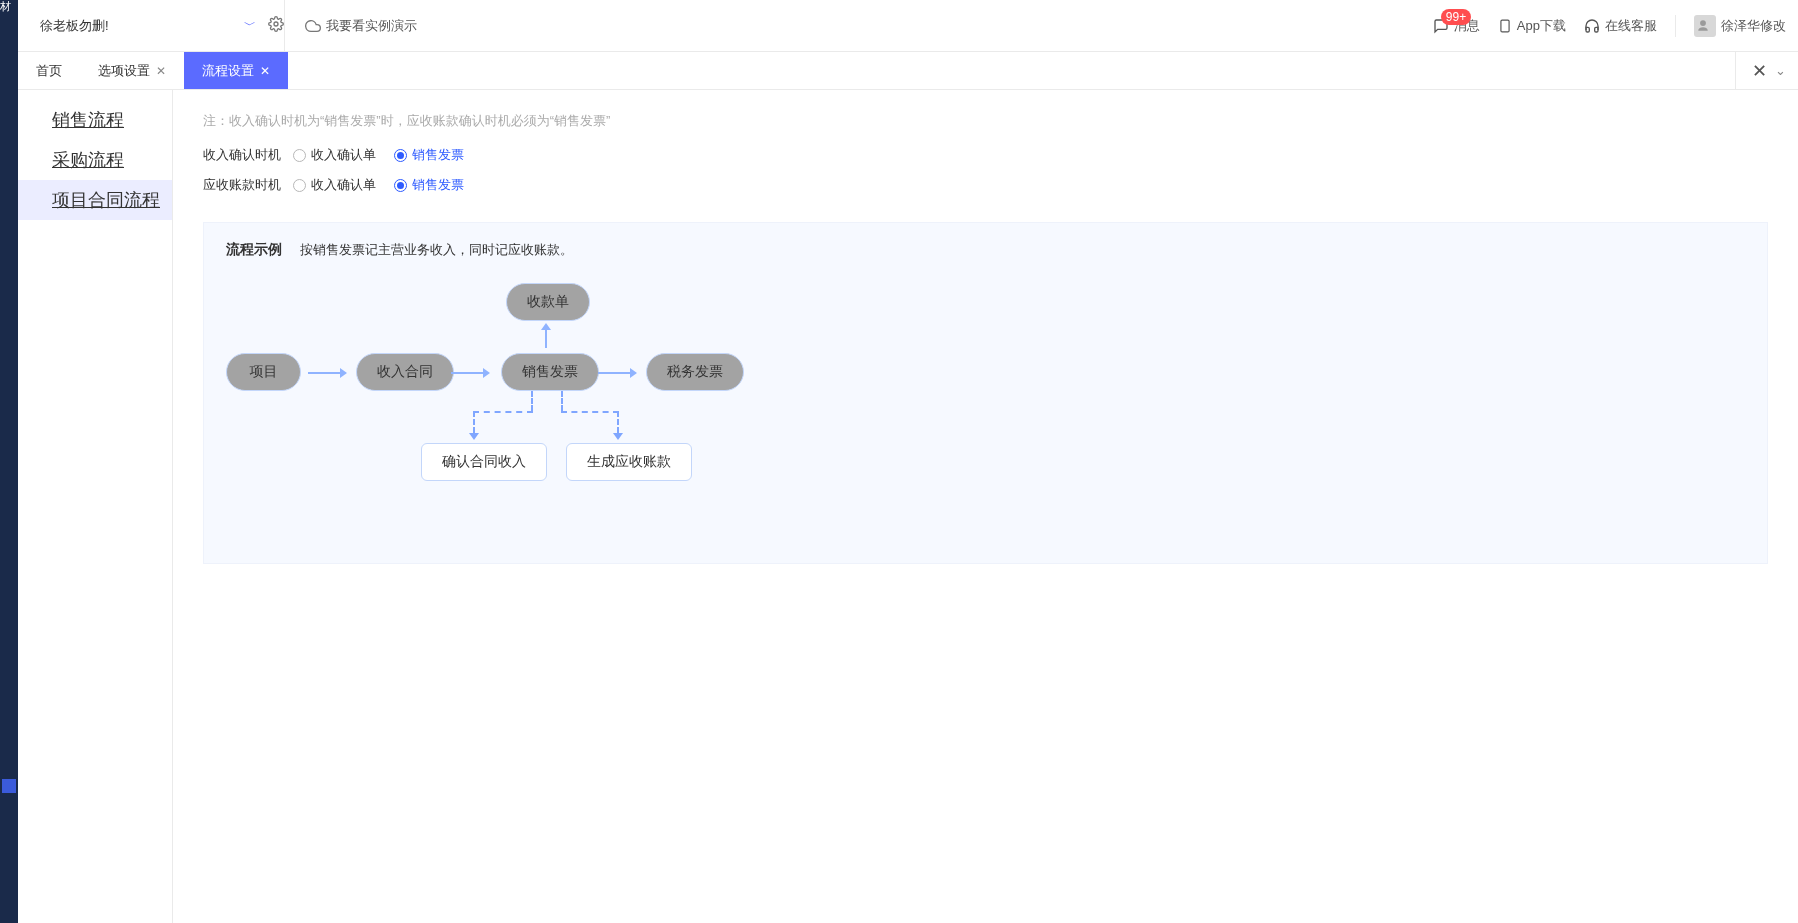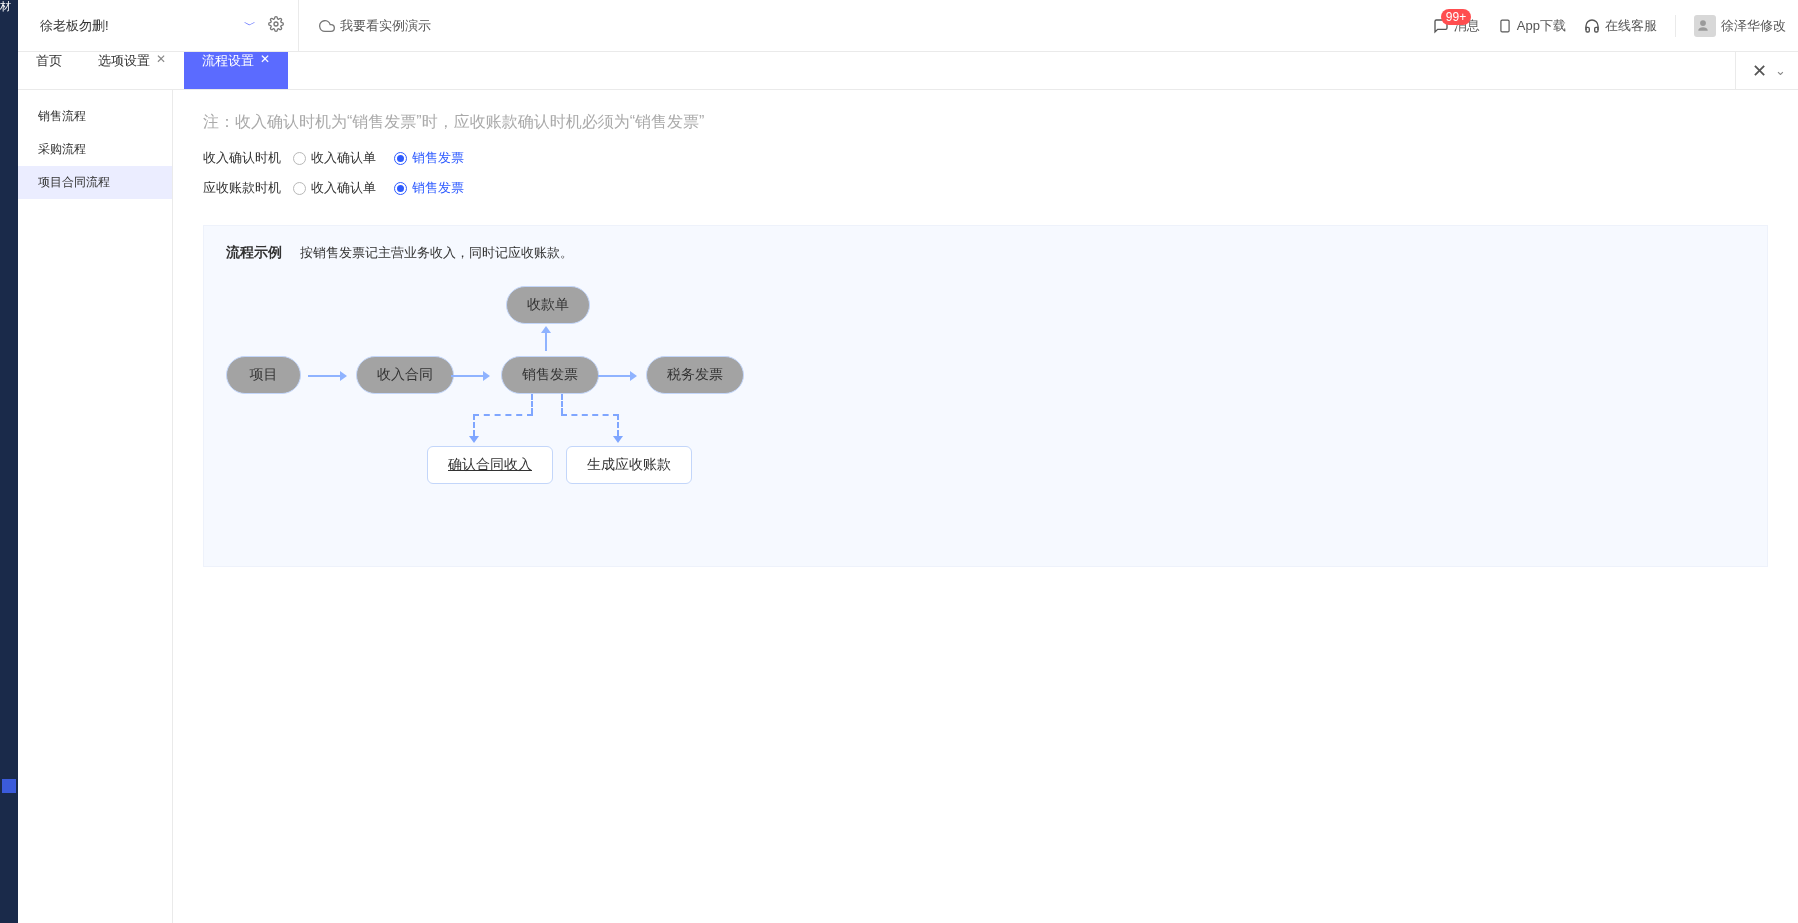--- a/index.html
+++ b/index.html
@@ -7,52 +7,52 @@
   body { display:flex; flex-direction:column; }
 
   
   .left-strip { position:fixed; left:0; top:0; bottom:0; width:18px; background:#1a2a4a; z-index:5;}
   .left-strip .sq { position:absolute; bottom:130px; left:2px; width:14px; height:14px; background:#3b5bdb;}
   .left-strip .top-sq { position:absolute; top:-2px; left:0; width:14px; height:14px; background:#1a2a4a; }
   .left-strip .top-sq::before { content:"材"; color:#fff; font-size:11px; line-height:14px;}
 
   
   .header { height:52px; border-bottom:1px solid #eaeaea; display:flex; align-items:center; padding:0 12px 0 22px; margin-left:18px;}
-  .org-select { display:flex; align-items:center; border-right:1px solid #eaeaea; height:100%; padding-right:14px;}
+  .org-select { display:flex; align-items:center; border-right:1px solid #eaeaea; height:100%; }
   .org-name { width:200px; color:#333; font-size:13px;}
   .chev { color:#5b6bff; font-size:12px; margin-left:4px; cursor:pointer;}
   .gear { margin-left:12px; color:#666; cursor:pointer;}
   .demo-link { display:flex; align-items:center; margin-left:20px; color:#555; cursor:pointer;}
   .demo-link svg { margin-right:5px;}
   .header-spacer { flex:1; }
   .hdr-item { display:flex; align-items:center; margin-left:18px; color:#555; cursor:pointer; position:relative;}
   .hdr-item svg, .hdr-item .usr-ic { margin-right:5px;}
   .badge { position:absolute; top:-8px; left:8px; background:#ff4d4f; color:#fff; font-size:12px; padding:1px 5px; border-radius:8px;}
   .usr-ic { width:22px; height:22px; background:#d8d8d8; border-radius:3px; display:flex; align-items:center; justify-content:center;}
   .vsep { width:1px; height:22px; background:#eaeaea; margin-left:18px;}
 
   
   .tabbar { height:38px; border-bottom:1px solid #eaeaea; display:flex; align-items:stretch; margin-left:18px; position:relative;}
-  .tab { display:flex; align-items:flex-start; padding:0 18px; color:#333; cursor:pointer;}
+  .tab { display:flex; align-items:center; padding:0 18px; color:#333; cursor:pointer;}
   .tab.closable .x { margin-left:6px; font-size:12px; color:#888;}
   .tab.active { background:#5b6bff; color:#fff;}
   .tab.active .x { color:#fff;}
   .tabbar .tabs-close { margin-left:auto; display:flex; align-items:center; padding:0 10px; border-left:1px solid #eaeaea;}
   .tabbar .tabs-close .xx { font-size:18px; color:#555; cursor:pointer; padding:0 6px;}
   .tabbar .tabs-close .dd { color:#888; cursor:pointer; padding:0 2px;}
 
   
   .main { flex:1; display:flex; margin-left:18px; overflow:hidden;}
   .side { width:155px; border-right:1px solid #eaeaea; padding-top:10px;}
-  .side-item { padding:8px 0 8px 20px; color:#333; cursor:pointer; font-size:12px;}
+  .side-item { padding:8px 0 8px 34px; color:#333; cursor:pointer; font-size:18px;text-decoration:underline;}
   .side-item.active { background:#ebedff; color:#333;}
 
   .content { flex:1; padding:22px 30px; overflow:auto;}
   .title { font-size:15px; font-weight:600; margin-bottom:14px;}
-  .note { font-size:16px; color:#aaa; margin-bottom:16px;}
+  .note { font-size:13px; color:#aaa; margin-bottom:16px;}
 
   .row { display:flex; align-items:center; margin-bottom:12px; font-size:13px;}
   .row-label { width:90px; color:#333;}
   .radio { display:inline-flex; align-items:center; margin-right:18px; cursor:pointer;}
   .rdot { width:13px; height:13px; border-radius:50%; border:1px solid #b8b8b8; margin-right:5px; position:relative;}
   .radio.checked .rdot { border-color:#2e5bff;}
   .radio.checked .rdot::after { content:""; position:absolute; left:2px; top:2px; width:7px; height:7px; border-radius:50%; background:#2e5bff;}
   .radio.checked .rlabel { color:#2e5bff;}
   .cbox { width:13px; height:13px; border:1px solid #b8b8b8; margin-right:6px; display:inline-block; vertical-align:middle;}
   .help { display:inline-flex; width:14px; height:14px; border:1px solid #bbb; border-radius:50%; align-items:center; justify-content:center; font-size:10px; color:#999; margin-left:4px; cursor:pointer;}
@@ -200,21 +200,21 @@
       </div>
       <div class="flow-area">
 
         <div class="node" style="left:280px; top:0px;">收款单</div>
 
         <div class="node" style="left:0px;   top:70px; width:75px;">项目</div>
         <div class="node" style="left:130px; top:70px;text-align:right;">收入合同</div>
         <div class="node" style="left:275px; top:70px;">销售发票</div>
         <div class="node" style="left:420px; top:70px;">税务发票</div>
 
-        <div class="node sub" style="left:201px; top:160px;text-decoration:underline;">确认合同收入</div>
+        <div class="node sub" style="left:195px; top:160px;">确认合同收入</div>
         <div class="node sub" style="left:340px; top:160px;">生成应收账款</div>
 
         <div class="arrow solid" style="left:82px; top:85px;">
             <span class="line"></span>
             <span class="head"></span>
           </div>
         <div class="arrow solid" style="left:225px; top:85px;">
             <span class="line"></span>
             <span class="head"></span>
           </div>

